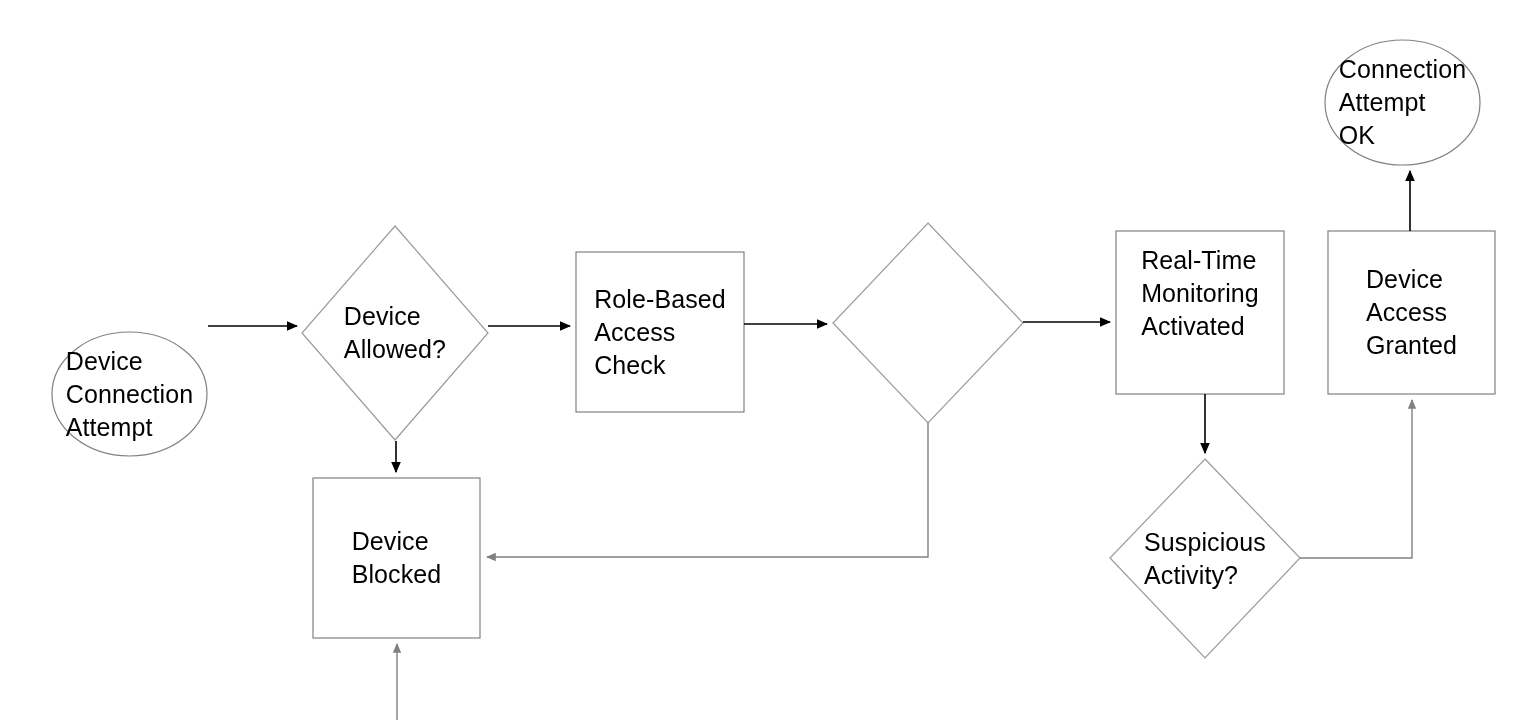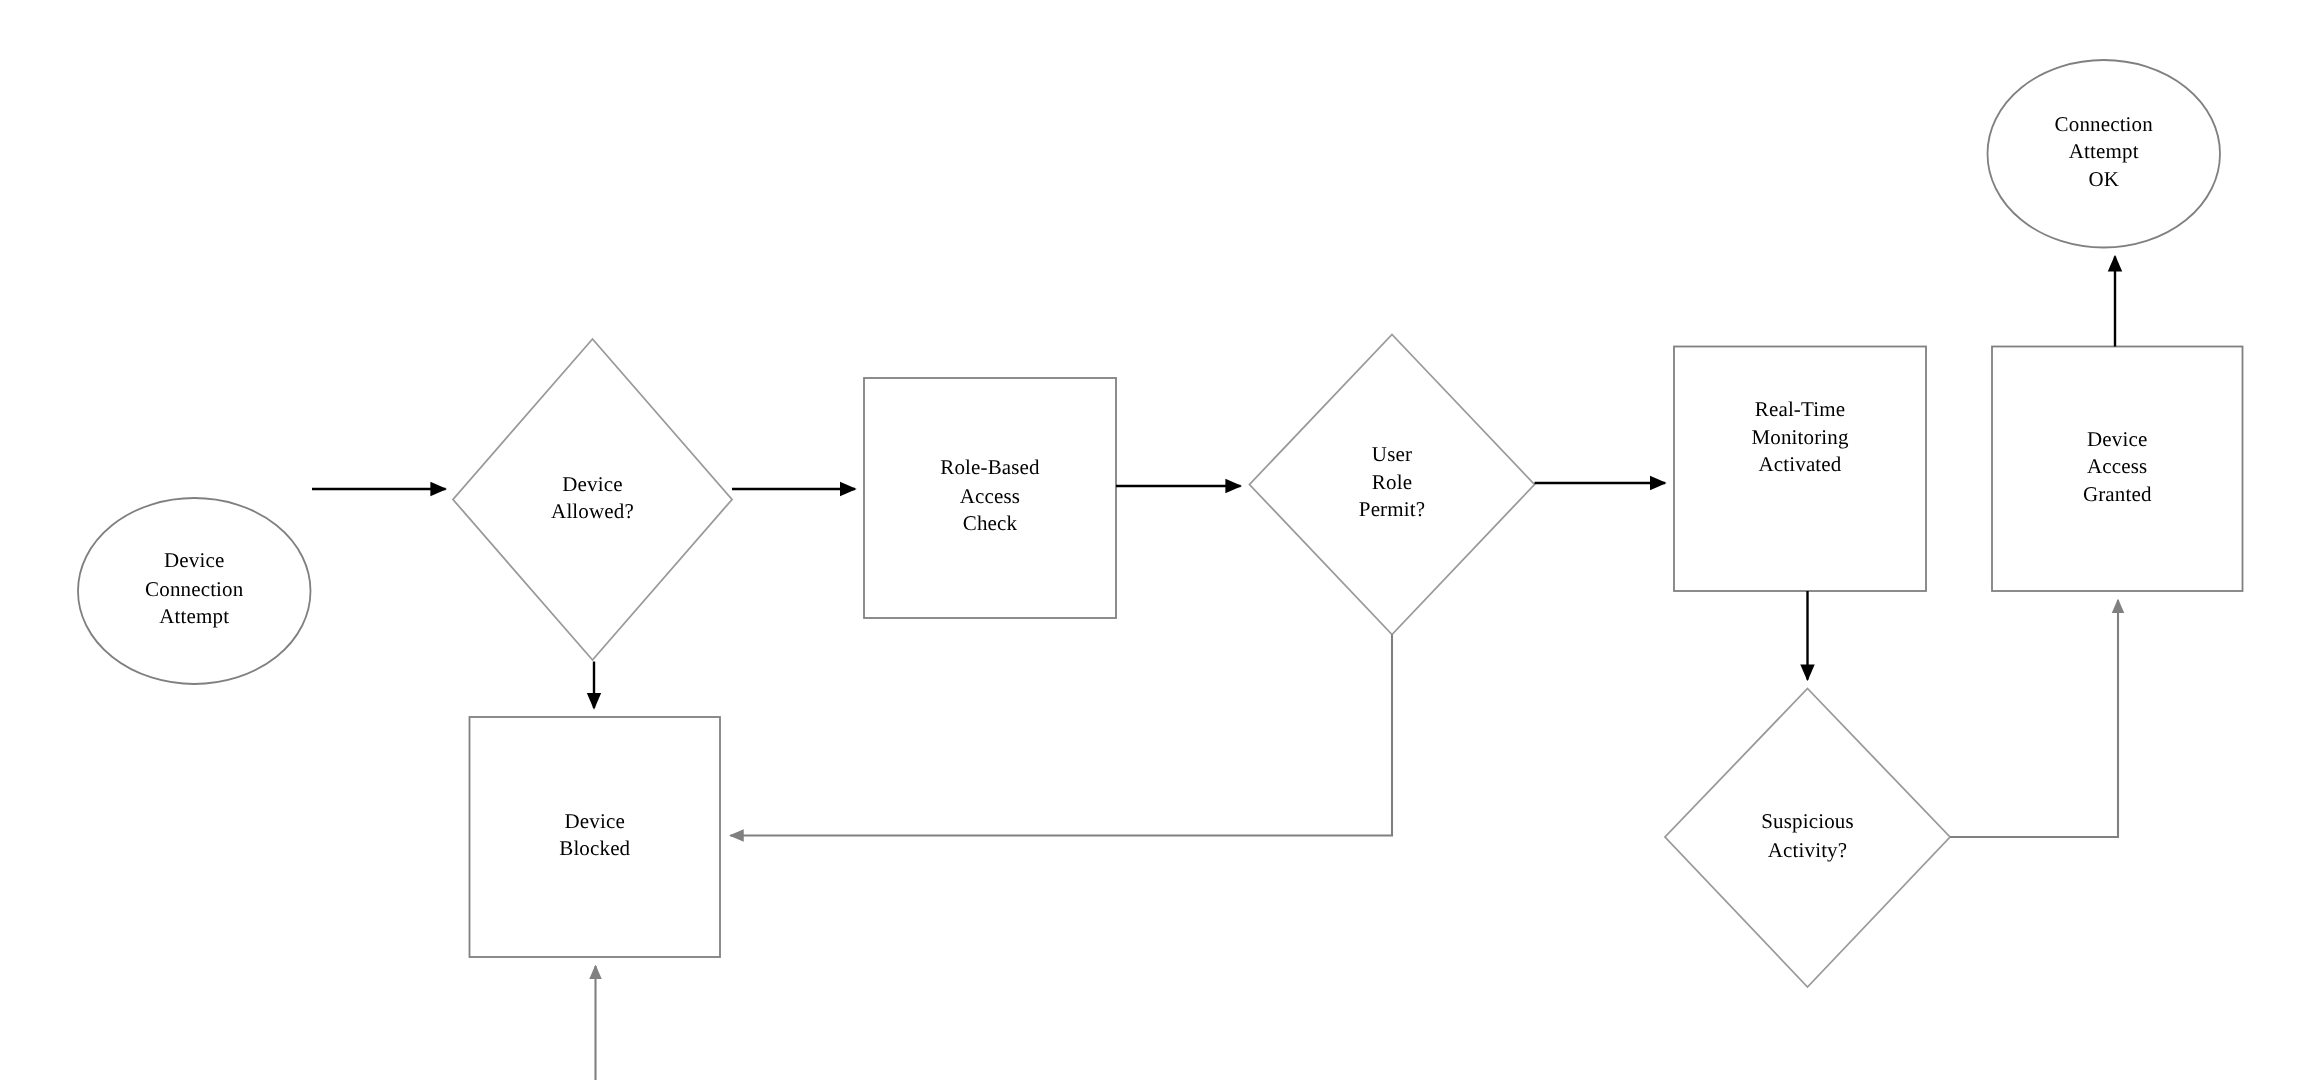--- a/index.html
+++ b/index.html
@@ -20,28 +20,26 @@
     top: 0;
     left: 0;
     width: 1536px;
     height: 720px;
   }
   .node-label {
     position: absolute;
     display: flex;
     align-items: center;
     justify-content: center;
-    text-align: center;
     color: #000000;
-    font-size: 14px;
+    font-size: 25px;
     line-height: 1.32;
     white-space: pre-line;
     pointer-events: none;
     letter-spacing: 0.1px;
-    font-family: Liberation Serif, serif;
   }
 </style>
 </head>
 <body>
 
 <div id="canvas">
 
   <svg id="flow-svg" viewBox="0 0 1536 720" xmlns="http://www.w3.org/2000/svg">
     <defs>
       <marker id="arrow-black" viewBox="0 0 10 10" refX="9" refY="5" markerWidth="7" markerHeight="7" orient="auto-start-reverse">
@@ -99,23 +97,20 @@
 Connection
 Attempt</div>
 
   <div class="node-label" style="left:302px; top:226px; width:186px; height:214px;">Device
 Allowed?</div>
 
   <div class="node-label" style="left:576px; top:252px; width:168px; height:160px;">Role-Based
 Access
 Check</div>
 
-  <div class="node-label" style="left:833px; top:223px; width:190px; height:200px;">User
-Role
-Permit?</div>
 
   <div class="node-label" style="left:1116px; top:231px; width:168px; height:124px;">Real-Time
 Monitoring
 Activated</div>
 
   <div class="node-label" style="left:1328px; top:231px; width:167px; height:163px;">Device
 Access
 Granted</div>
 
   <div class="node-label" style="left:1325px; top:40px; width:155px; height:125px;">Connection

